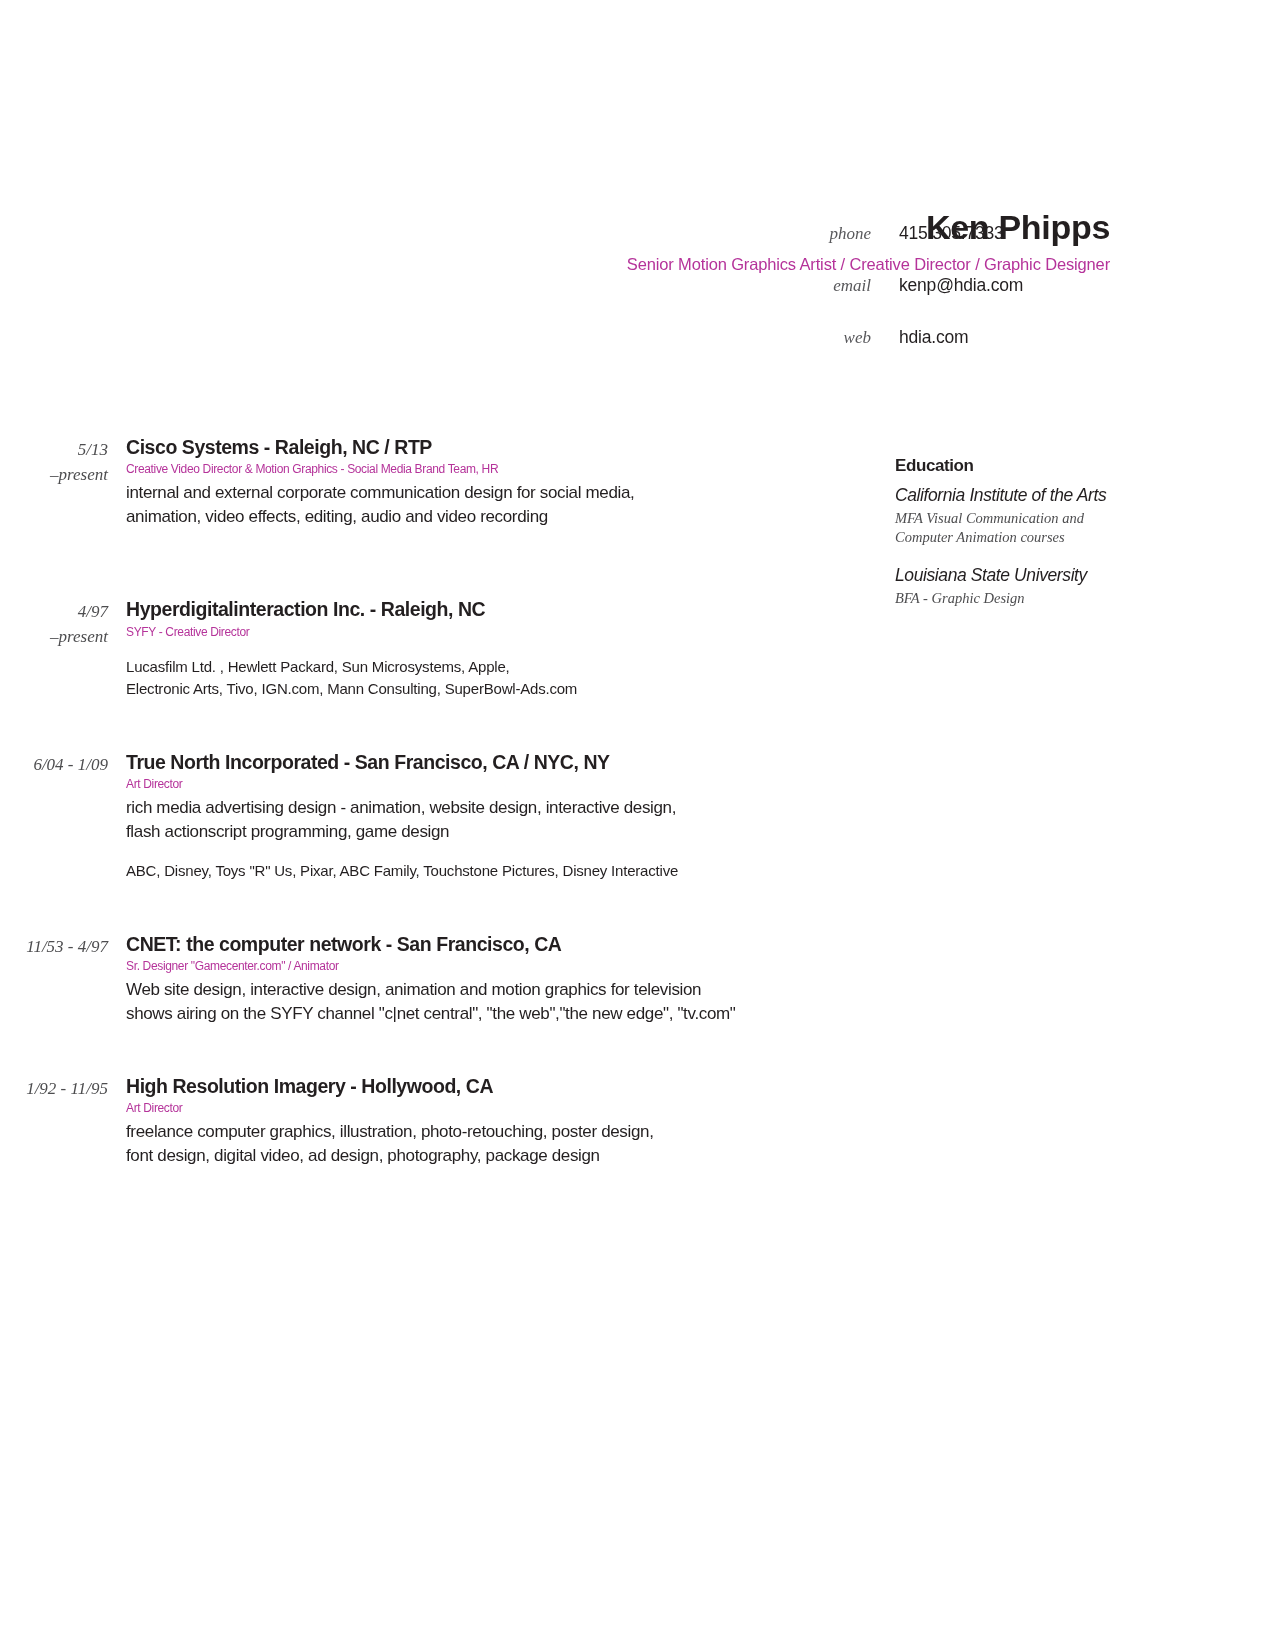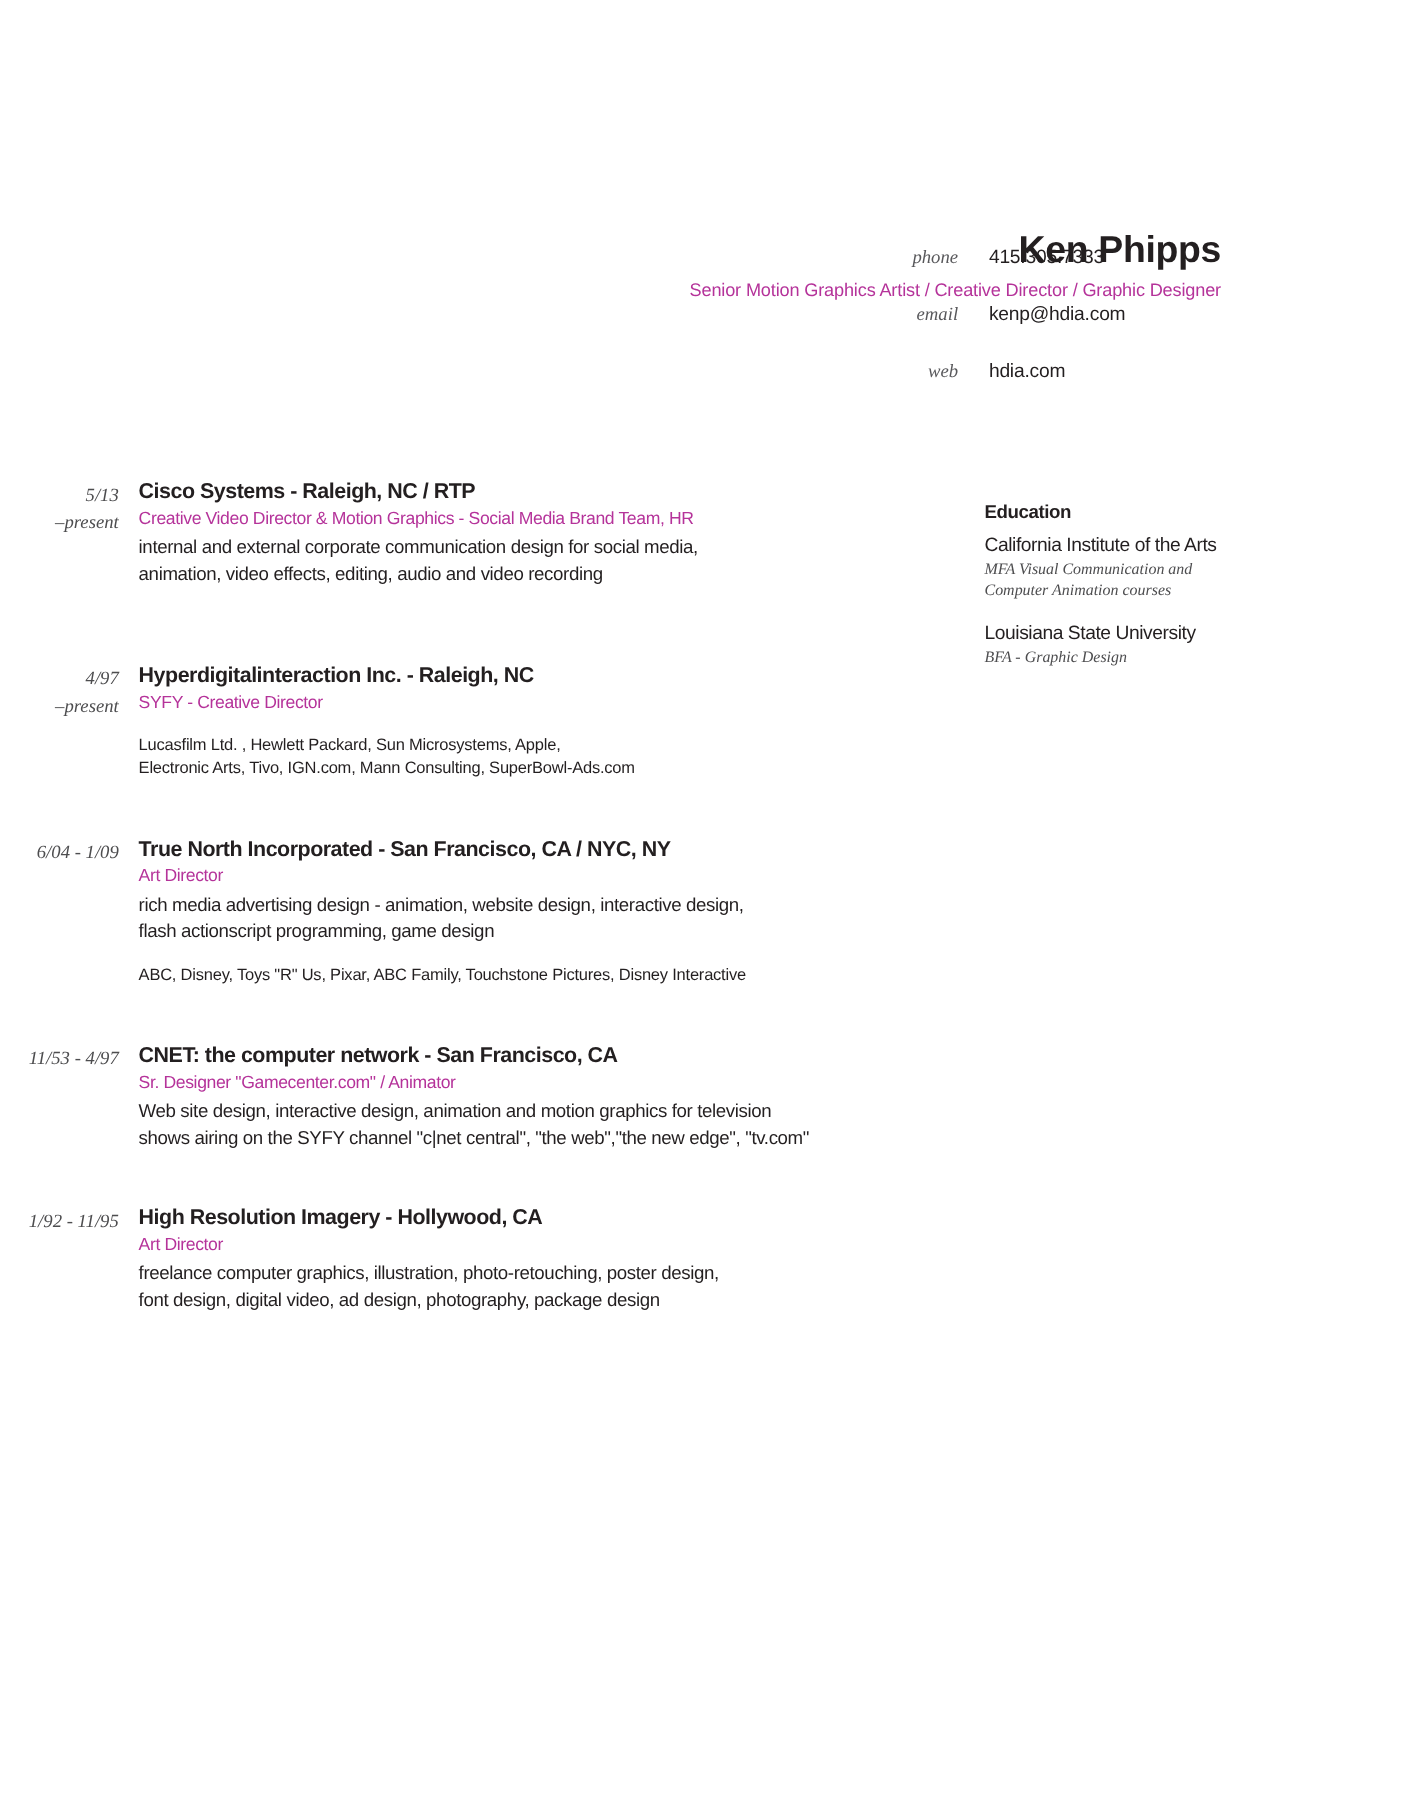--- a/index.html
+++ b/index.html
@@ -99,21 +99,21 @@
   .job-dates .d2 { display: block; }
   .job-body { padding-left: 0; }
   .job-company {
     font-size: 19.5px;
     font-weight: bold;
     color: #231f20;
     letter-spacing: -0.45px;
     line-height: 1.25;
   }
   .job-title {
-    font-size: 16px;
+    font-size: 12px;
     color: #b5339a;
     letter-spacing: -0.35px;
     line-height: 1.3;
     margin-top: 3px;
   }
   .job-desc {
     font-size: 17px;
     color: #231f20;
     letter-spacing: -0.35px;
     line-height: 1.42;
@@ -145,20 +145,21 @@
     color: #231f20;
     letter-spacing: -0.4px;
     line-height: 1.2;
   }
   .edu-school {
     font-size: 17.5px;
     color: #231f20;
     letter-spacing: -0.4px;
     line-height: 1.25;
     margin-top: 9px;
+    font-style: italic;
   }
   .edu-degree {
     font-family: "Liberation Serif", serif;
     font-style: italic;
     font-size: 14.5px;
     color: #4d4d4f;
     line-height: 1.3;
     margin-top: 2px;
   }
   .edu-block + .edu-block { margin-top: 18px; }

